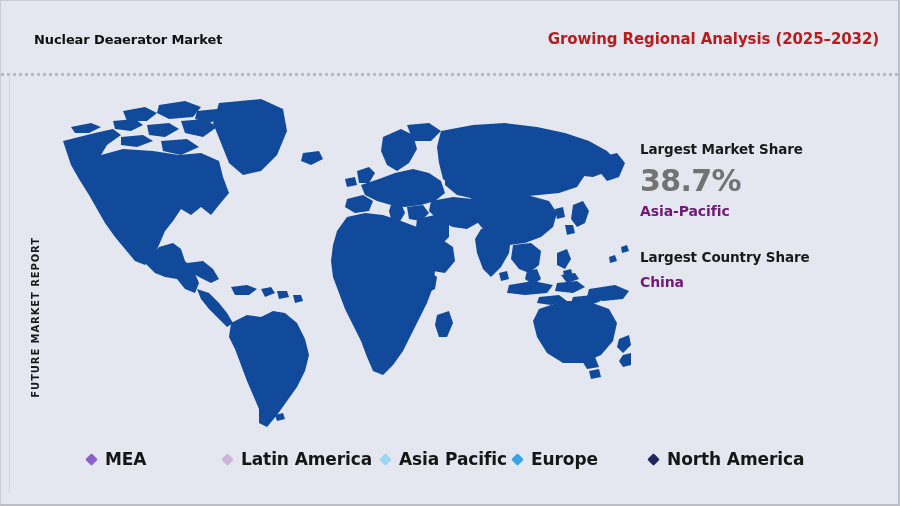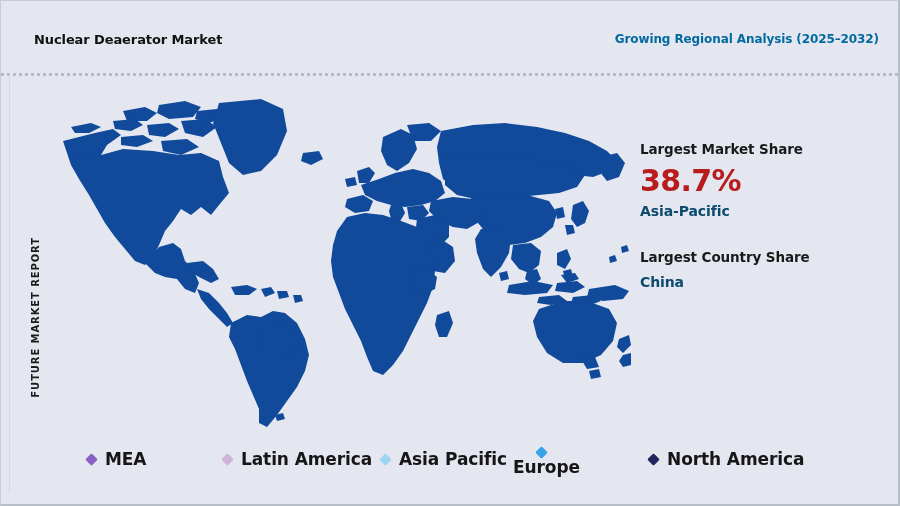--- a/index.html
+++ b/index.html
@@ -26,21 +26,21 @@
   }
   .title-left{
     position:absolute;left:33px;top:38px;
     transform:translateY(-50%);
     font-size:13px;font-weight:bold;color:#111111;
     letter-spacing:-0.1px;white-space:nowrap;
   }
   .title-right{
     position:absolute;right:22px;top:38px;
     transform:translateY(-50%);
-    font-size:12px;font-weight:bold;color:#0369a1;
+    font-size:15px;font-weight:bold;color:#b91c1c;
     letter-spacing:-0.1px;white-space:nowrap;
   }
   .dotted-sep{
     position:absolute;left:0;top:72px;width:900px;height:3px;
     background-image:repeating-linear-gradient(to right,#b6bac6 0 3px,rgba(0,0,0,0) 3px 6px);
   }
   
   .rail-line{
     position:absolute;left:8px;top:74px;width:1px;height:418px;
     background:#d3d7e1;
@@ -60,25 +60,25 @@
   
   .stats{
     position:absolute;left:639px;top:140px;width:245px;
   }
   .stat-block{margin-bottom:30px;}
   .stat-label{
     font-size:13.5px;font-weight:bold;color:#1a1a1a;
     letter-spacing:-0.1px;margin:0 0 9px 0;white-space:nowrap;
   }
   .stat-value{
-    font-size:30px;font-weight:bold;color:#b91c1c;
+    font-size:30px;font-weight:bold;color:#737373;
     letter-spacing:-0.6px;line-height:1;margin:0 0 7px 0;
   }
   .stat-region{
-    font-size:14px;font-weight:bold;color:#0c4a6e;
+    font-size:14px;font-weight:bold;color:#701a75;
     letter-spacing:-0.1px;margin:0;
   }
   
   .legend{
     position:absolute;left:86px;top:447px;width:714px;height:22px;
   }
   .legend-item{
     position:absolute;top:0;display:flex;align-items:center;height:22px;
     white-space:nowrap;
   }
@@ -253,21 +253,21 @@
       <span class="legend-text">MEA</span>
     </div>
     <div class="legend-item" style="left: 136px;">
       <span class="legend-marker" style="background: rgb(205, 180, 216);"></span>
       <span class="legend-text">Latin America</span>
     </div>
     <div class="legend-item" style="left: 294px;">
       <span class="legend-marker" style="background: rgb(158, 214, 239);"></span>
       <span class="legend-text">Asia Pacific</span>
     </div>
-    <div class="legend-item" style="left: 426px; flex-direction: column;">
+    <div class="legend-item" style="left: 426px;">
       <span class="legend-marker" style="background: rgb(58, 163, 232);"></span>
       <span class="legend-text">Europe</span>
     </div>
     <div class="legend-item" style="left: 562px;">
       <span class="legend-marker" style="background: rgb(35, 38, 92);"></span>
       <span class="legend-text">North America</span>
     </div>
   </div>
 
 </div>

